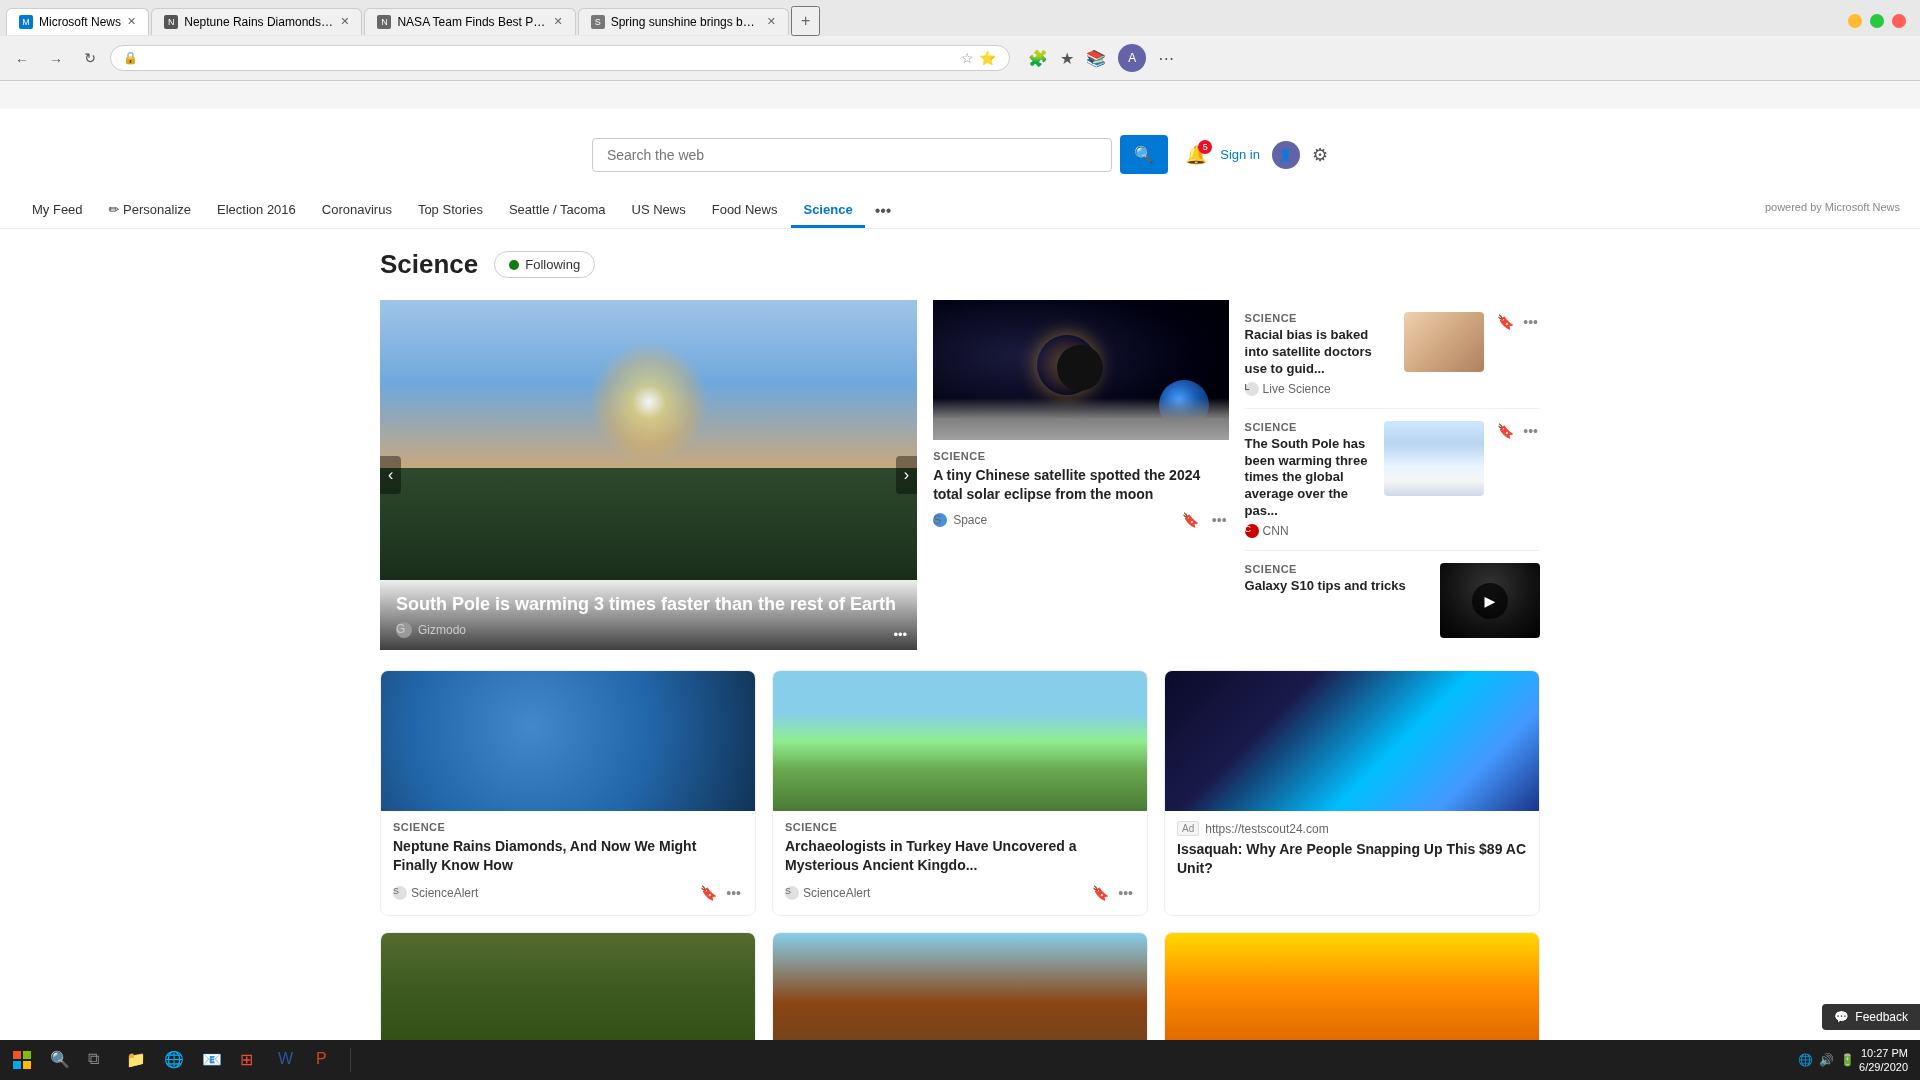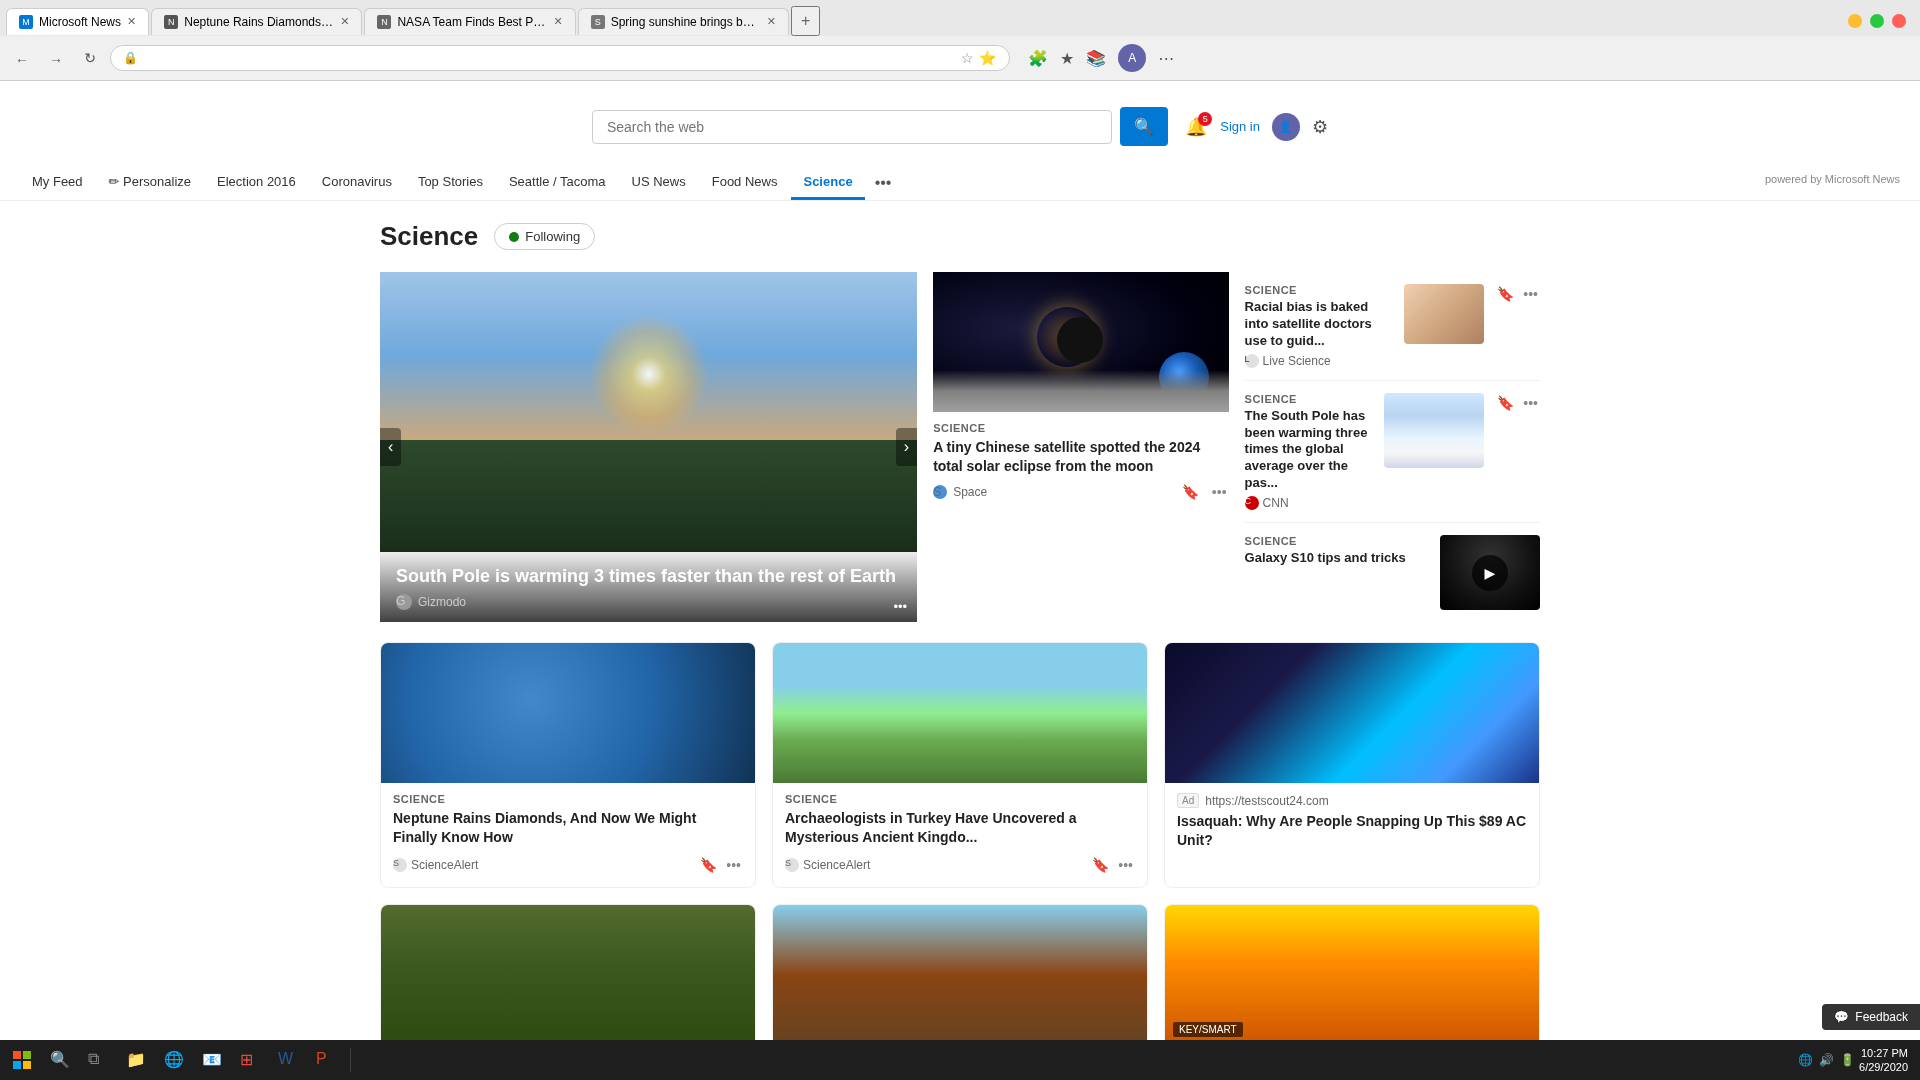--- a/index.html
+++ b/index.html
@@ -22,21 +22,21 @@
     .address-bar { flex: 1; display: flex; align-items: center; background: white; border: 1px solid #ccc; border-radius: 20px; padding: 4px 12px; gap: 6px; max-width: 900px; }
     .address-bar input { flex: 1; border: none; outline: none; font-size: 13px; }
     .address-bar-icons { display: flex; align-items: center; gap: 6px; margin-left: auto; }
     .browser-action-icons { display: flex; align-items: center; gap: 4px; margin-left: 8px; }
     .browser-action-icons span { font-size: 16px; cursor: pointer; color: #555; padding: 4px; border-radius: 4px; }
 
     
     .page-content { background: white; min-height: 700px; }
 
     
-    .site-header { background: white; padding: 16px 20px 0; border-bottom: 1px solid #eee; }
+    .site-header { background: white; padding: 16px 20px 0; border-bottom: 1px solid #eee; margin-top: 28px; }
     .search-section { display: flex; justify-content: center; align-items: center; padding: 10px 0 16px; gap: 8px; }
     .search-box { display: flex; align-items: center; border: 1px solid #ccc; border-radius: 4px; padding: 8px 14px; width: 520px; background: white; }
     .search-box input { border: none; outline: none; font-size: 14px; width: 100%; }
     .search-btn { background: #0078d4; border: none; padding: 10px 14px; border-radius: 4px; cursor: pointer; color: white; font-size: 16px; }
     .header-icons { display: flex; align-items: center; gap: 12px; margin-left: 10px; }
     .notif-btn { position: relative; background: none; border: none; cursor: pointer; font-size: 18px; color: #555; }
     .notif-badge { position: absolute; top: -4px; right: -4px; background: #e81123; color: white; border-radius: 50%; font-size: 9px; width: 14px; height: 14px; display: flex; align-items: center; justify-content: center; }
     .signin-btn { background: none; border: none; cursor: pointer; font-size: 13px; color: #0078d4; }
     .avatar-icon { width: 28px; height: 28px; border-radius: 50%; background: #6264a7; display: inline-flex; align-items: center; justify-content: center; color: white; font-size: 12px; cursor: pointer; }
     .settings-icon { font-size: 18px; cursor: pointer; color: #555; }

